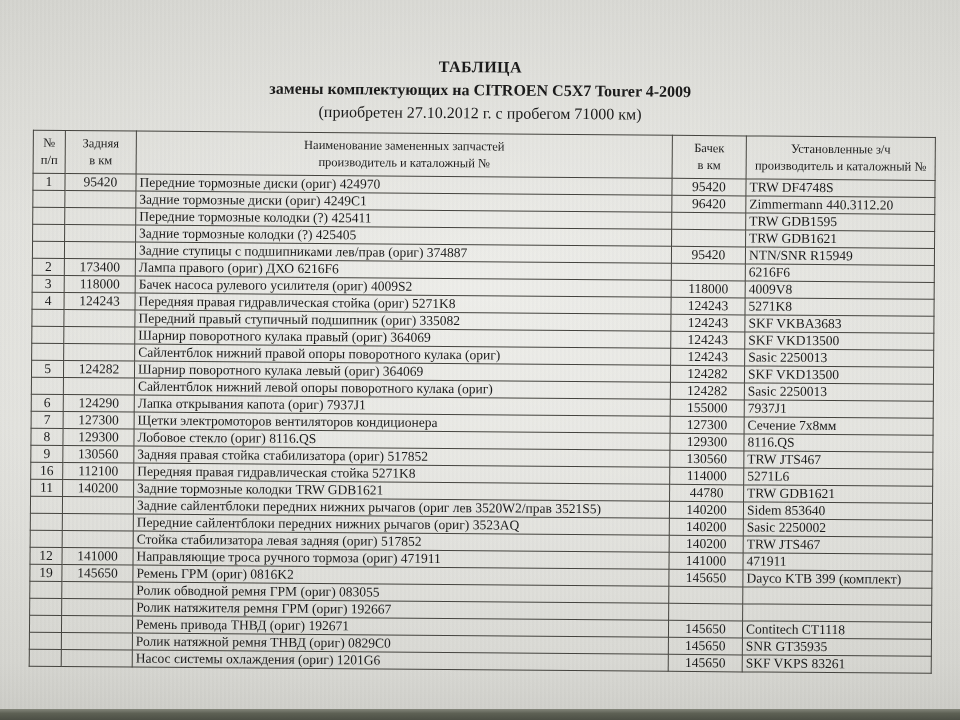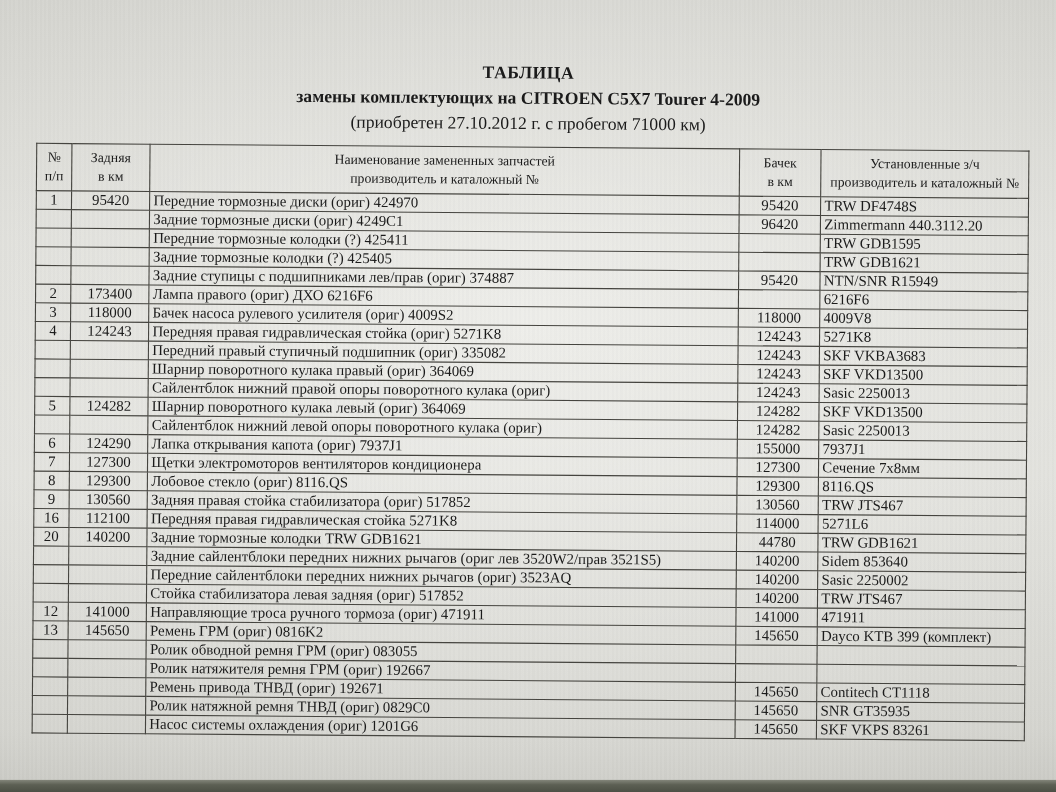--- a/index.html
+++ b/index.html
@@ -229,21 +229,21 @@
             <td class="c-inst">TRW JTS467</td>
           </tr>
           <tr>
             <td class="c-num">16</td>
             <td class="c-mil">112100</td>
             <td class="c-name">Передняя правая гидравлическая стойка 5271K8</td>
             <td class="c-res">114000</td>
             <td class="c-inst">5271L6</td>
           </tr>
           <tr>
-            <td class="c-num">20</td>
+            <td class="c-num">11</td>
             <td class="c-mil">140200</td>
             <td class="c-name">Задние тормозные колодки TRW GDB1621</td>
             <td class="c-res">44780</td>
             <td class="c-inst">TRW GDB1621</td>
           </tr>
           <tr>
             <td class="c-num"></td>
             <td class="c-mil"></td>
             <td class="c-name">Задние сайлентблоки передних нижних рычагов (ориг лев 3520W2/прав 3521S5)</td>
             <td class="c-res">140200</td>
@@ -264,21 +264,21 @@
             <td class="c-inst">TRW JTS467</td>
           </tr>
           <tr>
             <td class="c-num">12</td>
             <td class="c-mil">141000</td>
             <td class="c-name">Направляющие троса ручного тормоза (ориг) 471911</td>
             <td class="c-res">141000</td>
             <td class="c-inst">471911</td>
           </tr>
           <tr>
-            <td class="c-num">13</td>
+            <td class="c-num">19</td>
             <td class="c-mil">145650</td>
             <td class="c-name">Ремень ГРМ (ориг) 0816K2</td>
             <td class="c-res">145650</td>
             <td class="c-inst">Dayco KTB 399 (комплект)</td>
           </tr>
           <tr>
             <td class="c-num"></td>
             <td class="c-mil"></td>
             <td class="c-name">Ролик обводной ремня ГРМ (ориг) 083055</td>
             <td class="c-res"></td>

